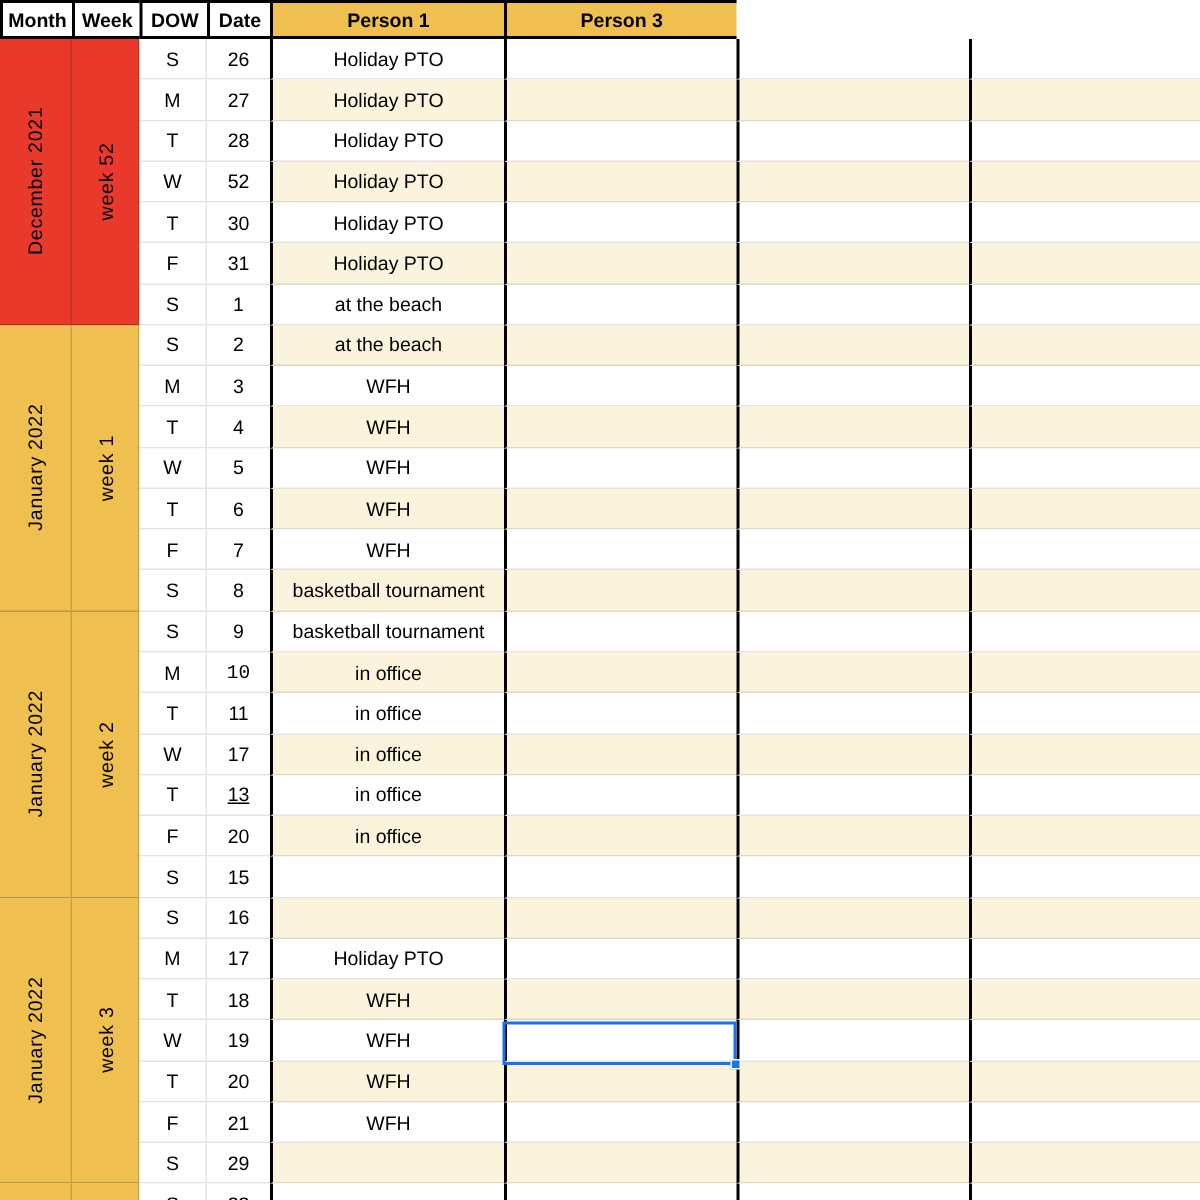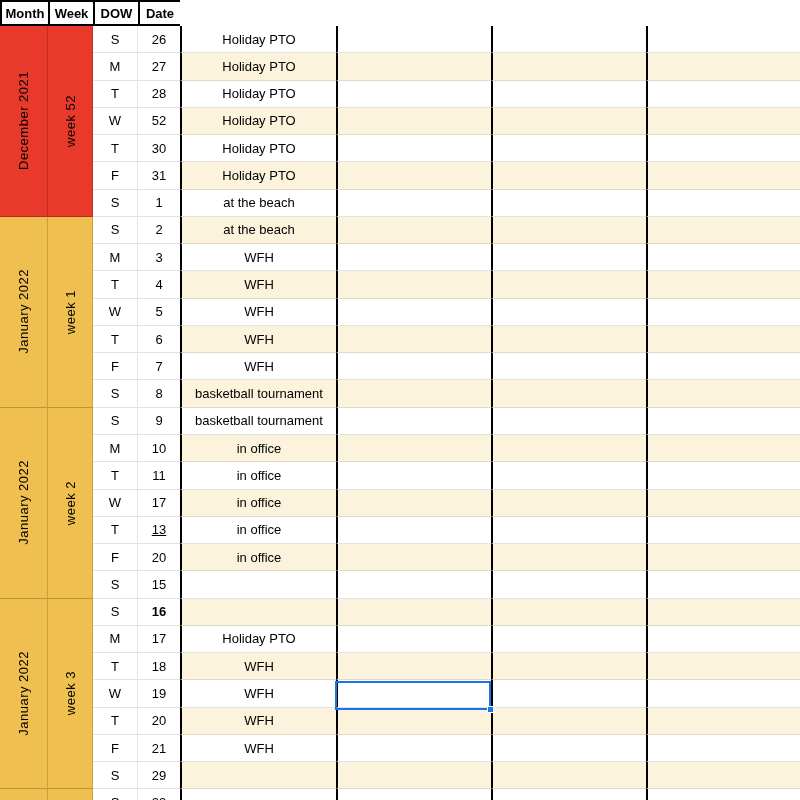--- a/index.html
+++ b/index.html
@@ -74,20 +74,22 @@
 </style>
 </head>
 <body>
 
 <div id="sheet">
   <div class="grid">
     <div class="hdr">Month</div>
     <div class="hdr">Week</div>
     <div class="hdr">DOW</div>
     <div class="hdr">Date</div>
+    <div class="hdr gold">Person 1</div>
+    <div class="hdr gold">Person 3</div>
   <div class="block red" style="grid-area: 2 / 1 / 9;">
         <span class="vtext">December 2021</span>
       </div>
       <div class="block red" style="grid-area: 2 / 2 / 9;">
         <span class="vtext">week 52</span>
       </div>
       <div class="block gold" style="grid-area: 9 / 1 / 16;">
         <span class="vtext">January 2022</span>
       </div>
       <div class="block gold" style="grid-area: 9 / 2 / 16;">
@@ -195,21 +197,21 @@
       <div class="cell band-c blackleft" style="grid-area: 15 / 6;"></div>
       <div class="cell band-c blackleft" style="grid-area: 15 / 7;"></div>
       <div class="cell band-c blackleft" style="grid-area: 15 / 8;"></div>
       <div class="cell plain dowcol" style="grid-area: 16 / 3;">S</div>
       <div class="cell plain" style="grid-area: 16 / 4;">9</div>
       <div class="cell band-w blackleft" style="grid-area: 16 / 5;">basketball tournament</div>
       <div class="cell band-w blackleft" style="grid-area: 16 / 6;"></div>
       <div class="cell band-w blackleft" style="grid-area: 16 / 7;"></div>
       <div class="cell band-w blackleft" style="grid-area: 16 / 8;"></div>
       <div class="cell plain dowcol" style="grid-area: 17 / 3;">M</div>
-      <div class="cell plain" style="grid-area: 17 / 4;">10</div>
+      <div class="cell plain" style="grid-area: 17 / 4; font-family: Liberation Mono, monospace;">10</div>
       <div class="cell band-c blackleft" style="grid-area: 17 / 5;">in office</div>
       <div class="cell band-c blackleft" style="grid-area: 17 / 6;"></div>
       <div class="cell band-c blackleft" style="grid-area: 17 / 7;"></div>
       <div class="cell band-c blackleft" style="grid-area: 17 / 8;"></div>
       <div class="cell plain dowcol" style="grid-area: 18 / 3;">T</div>
       <div class="cell plain" style="grid-area: 18 / 4;">11</div>
       <div class="cell band-w blackleft" style="grid-area: 18 / 5;">in office</div>
       <div class="cell band-w blackleft" style="grid-area: 18 / 6;"></div>
       <div class="cell band-w blackleft" style="grid-area: 18 / 7;"></div>
       <div class="cell band-w blackleft" style="grid-area: 18 / 8;"></div>
@@ -231,21 +233,21 @@
       <div class="cell band-c blackleft" style="grid-area: 21 / 6;"></div>
       <div class="cell band-c blackleft" style="grid-area: 21 / 7;"></div>
       <div class="cell band-c blackleft" style="grid-area: 21 / 8;"></div>
       <div class="cell plain dowcol" style="grid-area: 22 / 3;">S</div>
       <div class="cell plain" style="grid-area: 22 / 4;">15</div>
       <div class="cell band-w blackleft" style="grid-area: 22 / 5;"></div>
       <div class="cell band-w blackleft" style="grid-area: 22 / 6;"></div>
       <div class="cell band-w blackleft" style="grid-area: 22 / 7;"></div>
       <div class="cell band-w blackleft" style="grid-area: 22 / 8;"></div>
       <div class="cell plain dowcol" style="grid-area: 23 / 3;">S</div>
-      <div class="cell plain" style="grid-area: 23 / 4; font-weight: bold;">16</div>
+      <div class="cell plain" style="grid-area: 23 / 4;">16</div>
       <div class="cell band-c blackleft" style="grid-area: 23 / 5;"></div>
       <div class="cell band-c blackleft" style="grid-area: 23 / 6;"></div>
       <div class="cell band-c blackleft" style="grid-area: 23 / 7;"></div>
       <div class="cell band-c blackleft" style="grid-area: 23 / 8;"></div>
       <div class="cell plain dowcol" style="grid-area: 24 / 3;">M</div>
       <div class="cell plain" style="grid-area: 24 / 4;">17</div>
       <div class="cell band-w blackleft" style="grid-area: 24 / 5;">Holiday PTO</div>
       <div class="cell band-w blackleft" style="grid-area: 24 / 6;"></div>
       <div class="cell band-w blackleft" style="grid-area: 24 / 7;"></div>
       <div class="cell band-w blackleft" style="grid-area: 24 / 8;"></div>

